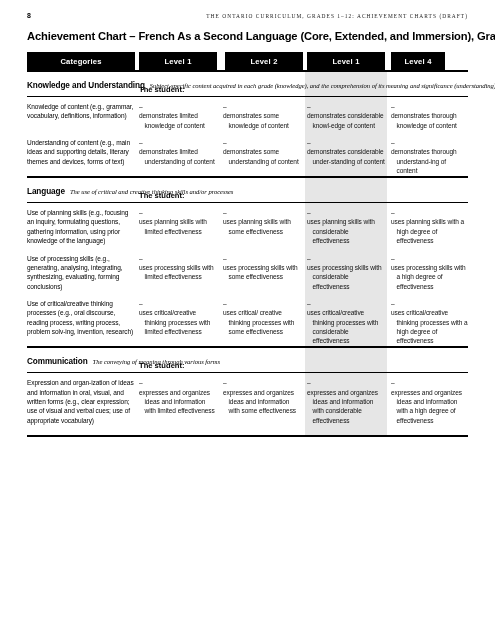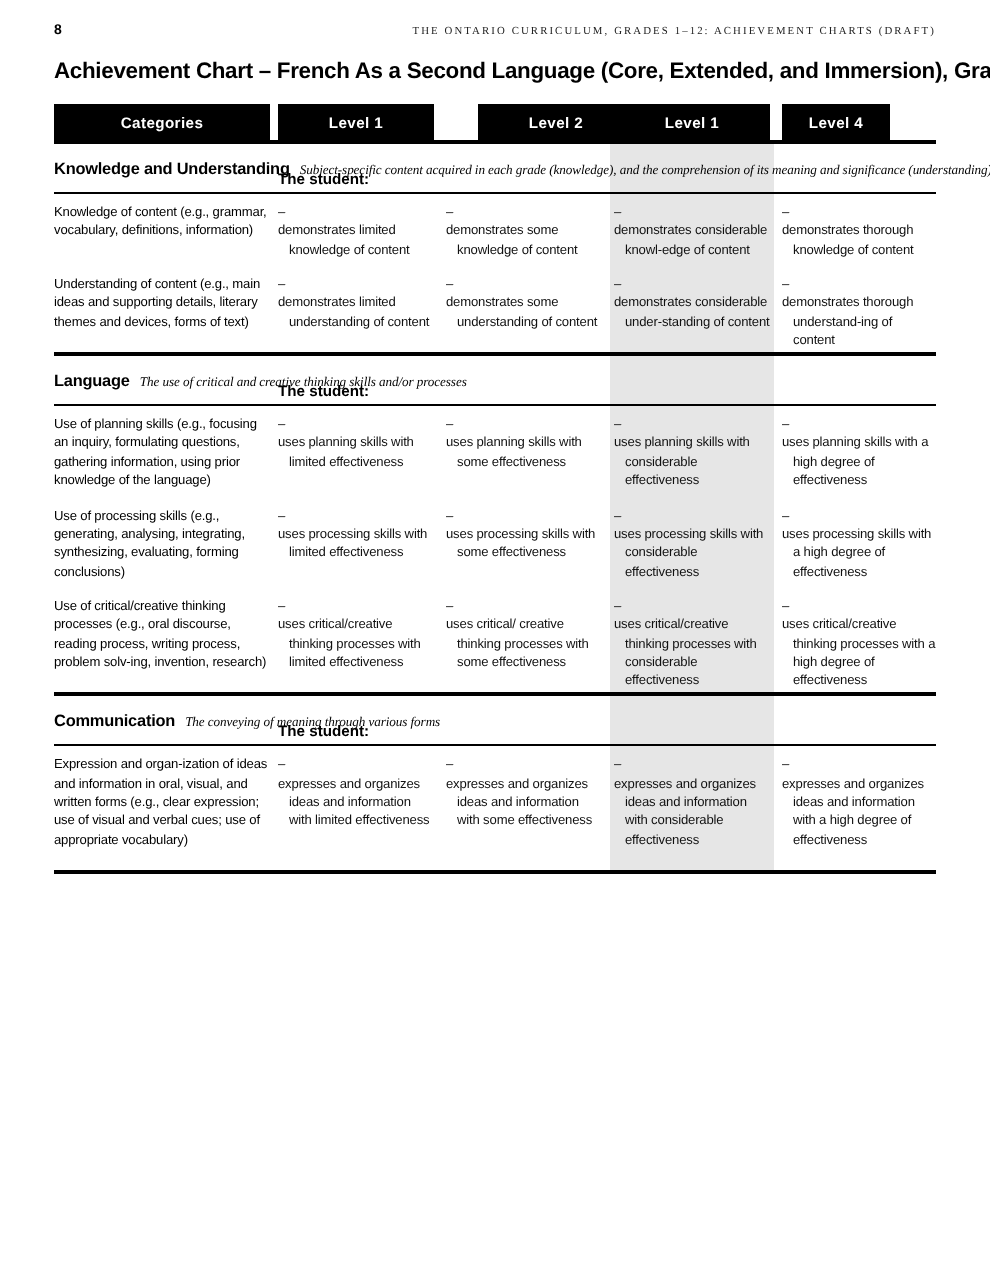--- a/index.html
+++ b/index.html
@@ -63,21 +63,21 @@
   
   .table {
     position: absolute;
     left: 27px;
     top: 52px;
     width: 441px;
   }
   
   .c0 { left: 0px;   width: 108px; }
   .c1 { left: 112px; width: 78px;  }
-  .c2 { left: 212px; width: 78px;  }
+  .c2 { left: 198px; width: 78px;  }
   .c3 { left: 280px; width: 78px;  }
   .c4 { left: 364px; width: 54px;  }
 
   
   .hdr-row {
     position: relative;
     height: 18px;
   }
   .hdr-cell {
     position: absolute;

